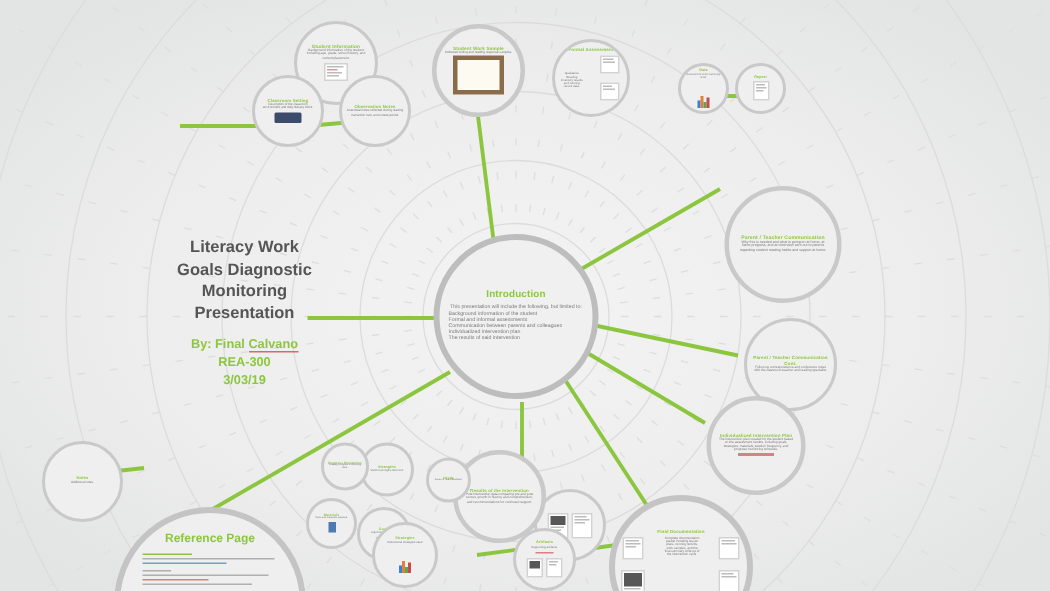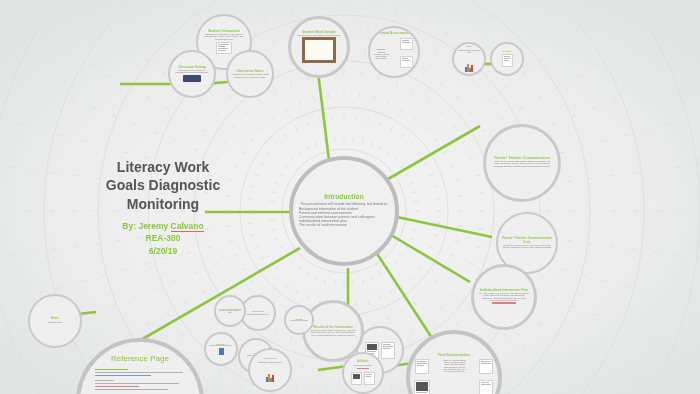--- a/index.html
+++ b/index.html
@@ -39,21 +39,21 @@
   }
   .node ul{margin:1px 0 0 0;padding-left:7px;text-align:left;}
   .node li{line-height:1.1;}
 
   
   #title-block{
     position:absolute;left:88px;top:158px;width:150px;
     text-align:center;color:#5f5f5f;
   }
   #title-block .main{
-    font-size:14px;line-height:1.32;font-weight:600;color:#555;
+    font-size:11px;line-height:1.32;font-weight:600;color:#555;
   }
   #title-block .sub{
     margin-top:7px;font-size:8.5px;line-height:1.42;color:#8cc63f;font-weight:600;
   }
   .spell{border-bottom:1.5px solid #e06666;padding-bottom:0px;}
 
   
   #node-intro{
     left:289px;top:156px;width:110px;height:110px;
     border-color:#bdbdbd;border-width:4px;
@@ -75,21 +75,21 @@
     background:#fdfaf2;border:3px solid #8a6b4a;box-sizing:border-box;
   }
 
   .chart-ico{display:inline-block;}
   .chart-ico i{display:inline-block;width:2px;vertical-align:bottom;}
   .c1{height:5px;background:#3f7fd0;}
   .c2{height:8px;background:#e0833a;}
   .c3{height:4px;background:#5aa84f;}
   .c4{height:7px;background:#c94a4a;}
 
-  .ref-title{color:#8cc63f;font-weight:normal;}
+  .ref-title{color:#8cc63f;font-weight:bold;}
   .ref-line{height:1.4px;background:#b0b0b0;margin:1.6px 3px;}
   .ref-line.green{background:#8cc63f;}
   .ref-line.red{background:#d98080;}
   .ref-line.blue{background:#7a9cc6;}
 </style>
 </head>
 <body>
 
 <div id="canvas">
 
@@ -190,25 +190,26 @@
       <line x1="392" y1="366" x2="420" y2="362"></line>
       <line x1="318" y1="370" x2="348" y2="366"></line>
     </g>
   </svg>
 
   <div id="title-block">
     <div class="main">
       <div>Literacy Work</div>
       <div>Goals Diagnostic</div>
       <div>Monitoring</div>
+      <div>Presentation</div>
     </div>
     <div class="sub">
-      <div><span>By: Jeremy </span><span class="spell">Calvano</span></div>
+      <div><span>By: Final </span><span class="spell">Calvano</span></div>
       <div>REA-300</div>
-      <div>6/20/19</div>
+      <div>3/03/19</div>
     </div>
   </div>
 
   <div class="node" id="node-intro">
     <div class="ntitle">Introduction</div>
     <div class="nbody" style="width:100%;">
       <div style="text-align:center;">This presentation will include the following, but limited to:</div>
       <ul>
         <li>Background information of the student</li>
         <li>Formal and informal assessments</li>

